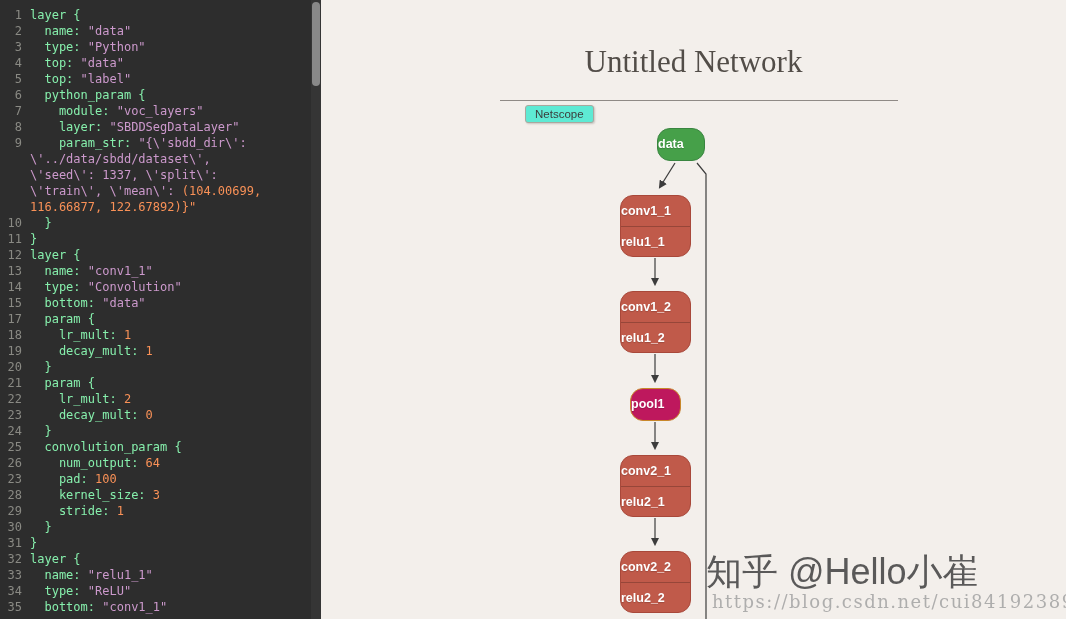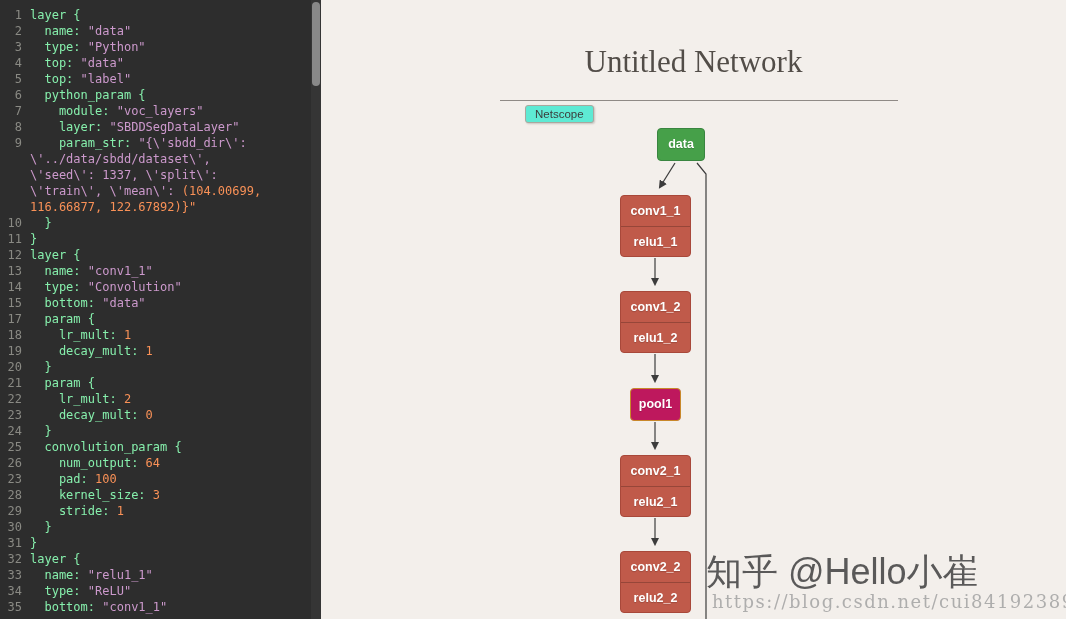--- a/index.html
+++ b/index.html
@@ -26,22 +26,22 @@
            font-family:"Liberation Serif", serif; font-size:31px; color:#524d48; }
   .divider { position:absolute; left:179px; top:100px; width:398px; height:0;
              border-top:1px solid #8f8a86; }
   .tooltip { position:absolute; left:164px; top:105px; background:#5eead4;
              border:1px solid #aaa79e; border-radius:3px; padding:2px 9px;
              font-size:11.5px; color:#3c3c3c; box-shadow:1px 1px 2px rgba(0,0,0,.18);margin-left:40px; }
 
   
   .edges { position:absolute; left:0; top:0; width:745px; height:619px;
            stroke:#3c3c3c; stroke-width:1.2; pointer-events:none; }
-  .node { position:absolute; border-radius:4px; color:#fff; font-size:12.5px;
-          font-weight:bold; text-align:center; cursor:pointer;
+  .node { position:absolute; border-radius:13px; color:#fff; font-size:12.5px;
+          font-weight:bold; text-align:left; cursor:pointer;
           text-shadow:0 1px 1px rgba(0,0,0,.18); }
   .node-data { left:336px; top:128px; width:48px; height:33px; line-height:31px;
                background:#46a049; border:1px solid #398540; }
   .node-pool { left:309px; top:388px; width:51px; height:33px; line-height:31px;
                background:#be185d; border:1px solid #c8882a; }
   .node-conv { width:71px; height:62px; background:#c05a4a; border:1px solid #a8483a; }
   .conv1 { left:299px; top:195px; }
   .conv2 { left:299px; top:291px; }
   .conv3 { left:299px; top:455px; }
   .conv4 { left:299px; top:551px; }

